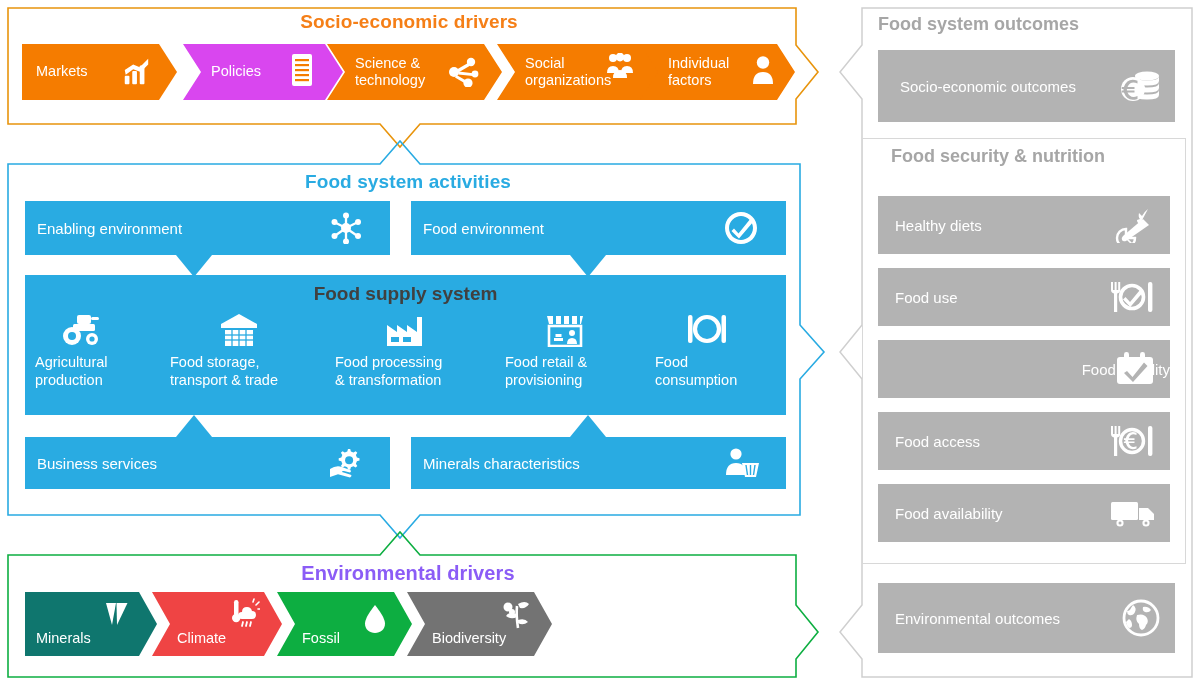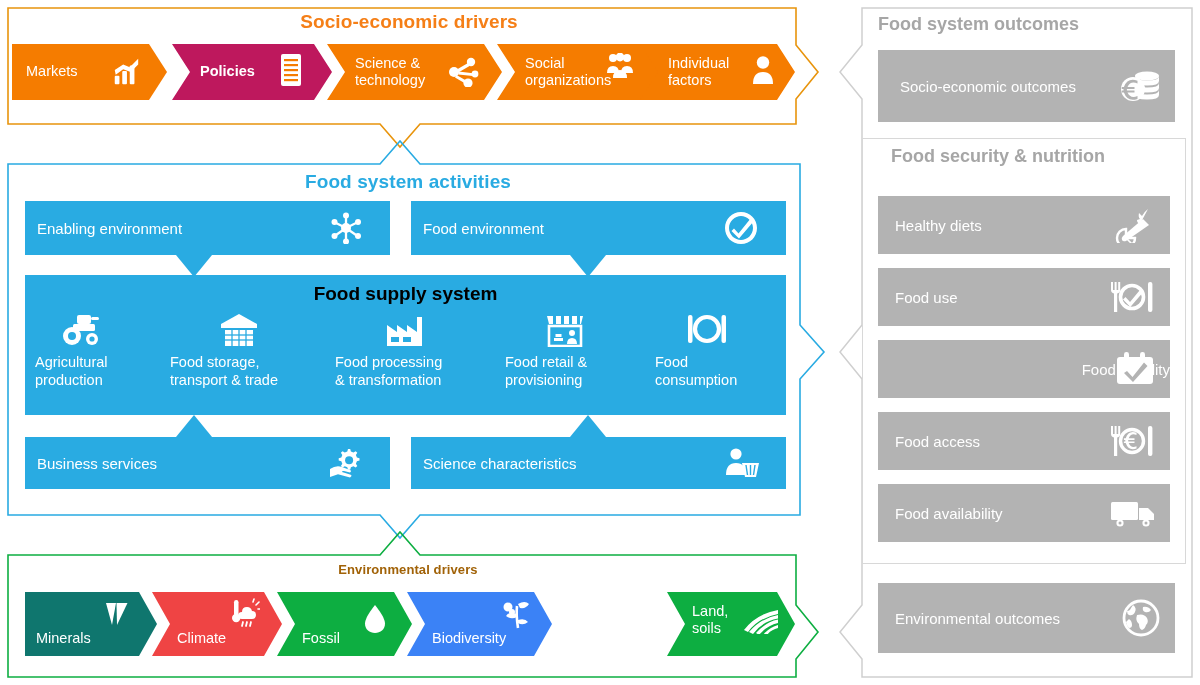--- a/index.html
+++ b/index.html
@@ -77,33 +77,33 @@
              L 420 515 L 400 538 L 380 515 L 8 515 Z" fill="none" stroke="#29ABE2" stroke-width="1.6"></path>
 
     <path d="M 8 555 L 380 555 L 400 532 L 420 555 L 796 555 L 796 605 L 818 632 L 796 659 L 796 677 L 8 677 Z" fill="none" stroke="#0DAE41" stroke-width="1.6"></path>
 
     <path d="M 1192 8 L 862 8 L 862 45 L 840 72 L 862 99 L 862 325 L 840 352 L 862 379 L 862 605
              L 840 632 L 862 659 L 862 677 L 1192 677 Z" fill="none" stroke="#CFCFCF" stroke-width="1.5"></path>
   </svg>
 
   <div class="panel-title" style="top:11px;left:8px;right:390px;font-size:19px;color:#F57F17;">Socio-economic drivers</div>
 
-  <div class="chev arrow-first" style="left:12px;top:44px;width:155px;height:56px;background:#F57C00;padding-left:14px;">
+  <div class="chev arrow-first" style="left:22px;top:44px;width:155px;height:56px;background:#F57C00;padding-left:14px;">
     <span class="lab">Markets</span>
     <span class="ic" style="right:26px;top:12px;">
       <svg class="glyph" width="30" height="30" viewBox="0 0 32 32">
         <rect x="4" y="21" width="5" height="9" rx="1"></rect>
         <rect x="12" y="16" width="5" height="14" rx="1"></rect>
         <rect x="20" y="10" width="5" height="20" rx="1"></rect>
         <path d="M4 15 L13 9 L20 12 L29 3 L29 9 L21 17 L13 14 L5 20 Z"></path>
       </svg>
     </span>
   </div>
 
-  <div class="chev arrow-mid" style="left:172px;top:44px;width:160px;height:56px;background:#be185d;padding-left:28px;font-weight:bold;">
+  <div class="chev arrow-mid" style="left:183px;top:44px;width:160px;height:56px;background:#d946ef;padding-left:28px;">
     <span class="lab">Policies</span>
     <span class="ic" style="right:28px;top:9px;">
       <svg class="glyph" width="26" height="34" viewBox="0 0 26 34">
         <rect x="3" y="1" width="20" height="32" rx="2"></rect>
         <g fill="#F57C00">
           <rect x="6" y="6" width="14" height="2.2"></rect>
           <rect x="6" y="11" width="14" height="2.2"></rect>
           <rect x="6" y="16" width="14" height="2.2"></rect>
           <rect x="6" y="21" width="14" height="2.2"></rect>
           <rect x="6" y="26" width="14" height="2.2"></rect>
@@ -192,21 +192,21 @@
 
   <svg class="outline" width="1200" height="685" viewBox="0 0 1200 685">
     <path d="M 176 255 L 212 255 L 194 277 Z" fill="#29ABE2"></path>
     <path d="M 570 255 L 606 255 L 588 277 Z" fill="#29ABE2"></path>
     <path d="M 176 437 L 212 437 L 194 415 Z" fill="#29ABE2"></path>
     <path d="M 570 437 L 606 437 L 588 415 Z" fill="#29ABE2"></path>
   </svg>
 
   <div class="abs" style="left:25px;top:275px;width:761px;height:140px;background:#29ABE2;">
     <div style="position:absolute;left:0;right:0;top:8px;text-align:center;
-                font-size:19px;font-weight:bold;color:#000000;">Food supply system</div>
+                font-size:19px;font-weight:bold;color:#404040;">Food supply system</div>
 
     <div style="position:absolute;left:10px;top:38px;width:140px;">
       <span class="ic" style="position:absolute;left:26px;top:0;">
         <svg class="glyph" width="44" height="34" viewBox="0 0 44 34">
           <rect x="16" y="2" width="14" height="9" rx="2"></rect>
           <rect x="12" y="11" width="22" height="7" rx="1.5"></rect>
           <circle cx="11" cy="23" r="9"></circle>
             <circle cx="11" cy="23" r="4" fill="#29ABE2"></circle>
           <circle cx="31" cy="26" r="6"></circle>
             <circle cx="31" cy="26" r="2.6" fill="#29ABE2"></circle>
@@ -294,36 +294,36 @@
                  l-2.6 .7 l-1 2.5 l1.4 2.3 l-1.6 1.6 l-2.3-1.4 l-2.5 1 l-.7 2.6 l-2.2 0
                  l-.7-2.6 l-2.5-1 l-2.3 1.4 l-1.6-1.6 l1.4-2.3 l-1-2.5 l-2.6-.7 l0-2.2
                  l2.6-.7 l1-2.5 l-1.4-2.3 l1.6-1.6 l2.3 1.4 l2.5-1 Z"></path>
         <circle cx="21.1" cy="13.3" r="4" fill="#29ABE2"></circle>
         <path d="M2 22 q6-4 12-2 l8 3 q2 1 0 2.4 l-6-1.4 q-2-.4-2 1 l8 2.6 q3 1 0 3 l-12-3.4 L2 30 Z"></path>
       </svg>
     </span>
   </div>
 
   <div class="card" style="left:411px;top:437px;width:375px;height:52px;background:#29ABE2;padding-left:12px;">
-    <span class="lab">Science characteristics</span>
+    <span class="lab">Minerals characteristics</span>
     <span class="ic" style="position:absolute;right:26px;top:10px;">
       <svg class="glyph" width="36" height="32" viewBox="0 0 36 32">
         <circle cx="12" cy="7" r="5.6"></circle>
         <path d="M2 28 q0-12 10-12 q10 0 10 12 z"></path>
         <path d="M18 16 L35 16 L32 30 L21 30 Z"></path>
         <g fill="#29ABE2">
           <line x1="22" y1="18" x2="23.5" y2="28" stroke="#29ABE2" stroke-width="1.4"></line>
           <line x1="26.5" y1="18" x2="26.5" y2="28" stroke="#29ABE2" stroke-width="1.4"></line>
           <line x1="31" y1="18" x2="29.5" y2="28" stroke="#29ABE2" stroke-width="1.4"></line>
         </g>
       </svg>
     </span>
   </div>
 
-  <div class="panel-title" style="top:562px;left:8px;right:392px;font-size:13px;color:#a16207;">Environmental drivers</div>
+  <div class="panel-title" style="top:562px;left:8px;right:392px;font-size:20px;color:#8b5cf6;">Environmental drivers</div>
 
   <div class="chev arrow-first" style="left:25px;top:592px;width:132px;height:64px;background:#0f766e;">
     <span class="lab" style="position:absolute;left:11px;bottom:9px;">Minerals</span>
     <span class="ic" style="right:26px;top:9px;">
       <svg class="glyph" width="28" height="26" viewBox="0 0 28 26">
         <path d="M3 2 L13 2 L9 24 Z"></path>
           <path d="M13.5 2 L24.5 2 L14 24 Z"></path>
       </svg>
     </span>
   </div>
@@ -351,47 +351,35 @@
 
   <div class="chev arrow-mid" style="left:277px;top:592px;width:135px;height:64px;background:#0DAE41;">
     <span class="lab" style="position:absolute;left:25px;bottom:9px;">Fossil</span>
     <span class="ic" style="right:26px;top:12px;">
       <svg class="glyph" width="22" height="30" viewBox="0 0 22 30">
         <path d="M11 1 C11 1 1 13 1 19.5 C1 25.5 5.6 29 11 29 C16.4 29 21 25.5 21 19.5 C21 13 11 1 11 1 Z"></path>
       </svg>
     </span>
   </div>
 
-  <div class="chev arrow-mid" style="left:407px;top:592px;width:145px;height:64px;background:#3b82f6;">
+  <div class="chev arrow-mid" style="left:407px;top:592px;width:145px;height:64px;background:#737373;">
     <span class="lab" style="position:absolute;left:25px;bottom:9px;">Biodiversity</span>
     <span class="ic" style="right:20px;top:8px;">
       <svg class="glyph" width="30" height="32" viewBox="0 0 30 32">
         <path d="M16 4 q7-4 11 0 q-3 5-9 4 Z"></path>
         <path d="M15 6 q-1 9 1 22" stroke="#fff" stroke-width="2.6" fill="none"></path>
         <path d="M15 14 q-8-3-11 2 q5 4 11 1 Z"></path>
         <path d="M16 20 q7-2 10 2 q-5 4-10 1 Z"></path>
         <circle cx="6" cy="7" r="4.5"></circle>
           <circle cx="10" cy="12" r="3"></circle>
       </svg>
     </span>
   </div>
 
 
-  <div class="chev arrow-mid" style="left:667px;top:592px;width:128px;height:64px;background:#0DAE41;">
-    <span class="lab" style="position:absolute;left:25px;top:11px;">Land,
-soils</span>
-    <span class="ic" style="right:16px;top:16px;">
-      <svg class="glyph" width="36" height="26" viewBox="0 0 36 26">
-        <path d="M1 22 q12-16 34-20 l0 4 q-20 4-30 18 Z"></path>
-        <path d="M6 24 q12-14 29-17 l0 3.6 q-16 3-25 15.4 Z"></path>
-        <path d="M13 25 q10-11 22-13.4 l0 3.4 q-11 2.4-19 12 Z"></path>
-        <path d="M21 25.5 q7-7 14-8.6 l0 3.2 q-7 1.6-11.5 7.4 Z"></path>
-      </svg>
-    </span>
-  </div>
 
   <div class="out-head" style="left:878px;top:14px;font-size:18px;">Food system outcomes</div>
 
   <div class="gbox" style="left:878px;top:50px;width:297px;height:72px;padding-left:22px;align-items:center;">
     <span class="lab">Socio-economic outcomes</span>
     <span class="ic">
       <svg class="glyph" width="42" height="36" viewBox="0 0 42 36">
         <ellipse cx="28" cy="8" rx="12" ry="4.6"></ellipse>
         <path d="M16 8 L16 13 q0 4.6 12 4.6 q12 0 12-4.6 L40 8 q0 4.6-12 4.6 Q16 12.6 16 8 Z"></path>
         <path d="M16 15 L16 20 q0 4.6 12 4.6 q12 0 12-4.6 L40 15 q0 4.6-12 4.6 Q16 19.6 16 15 Z"></path>

